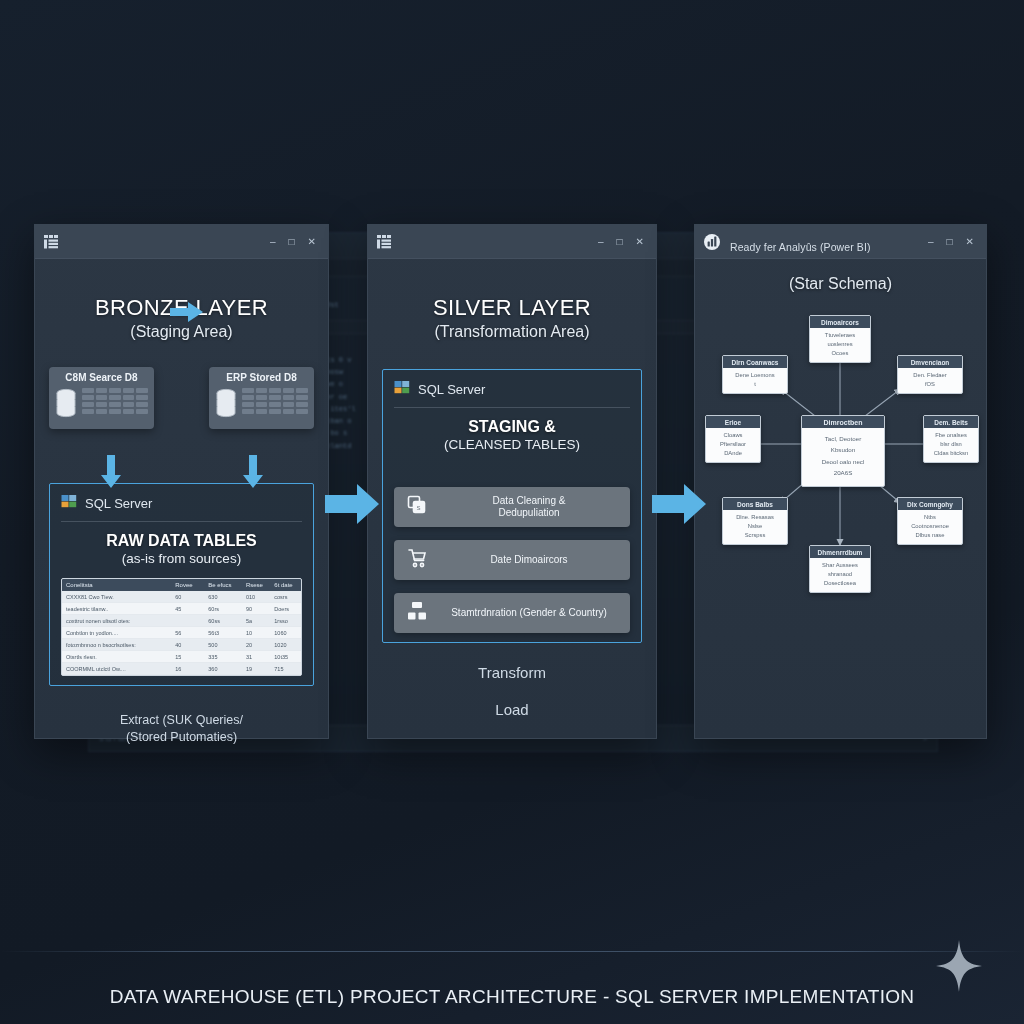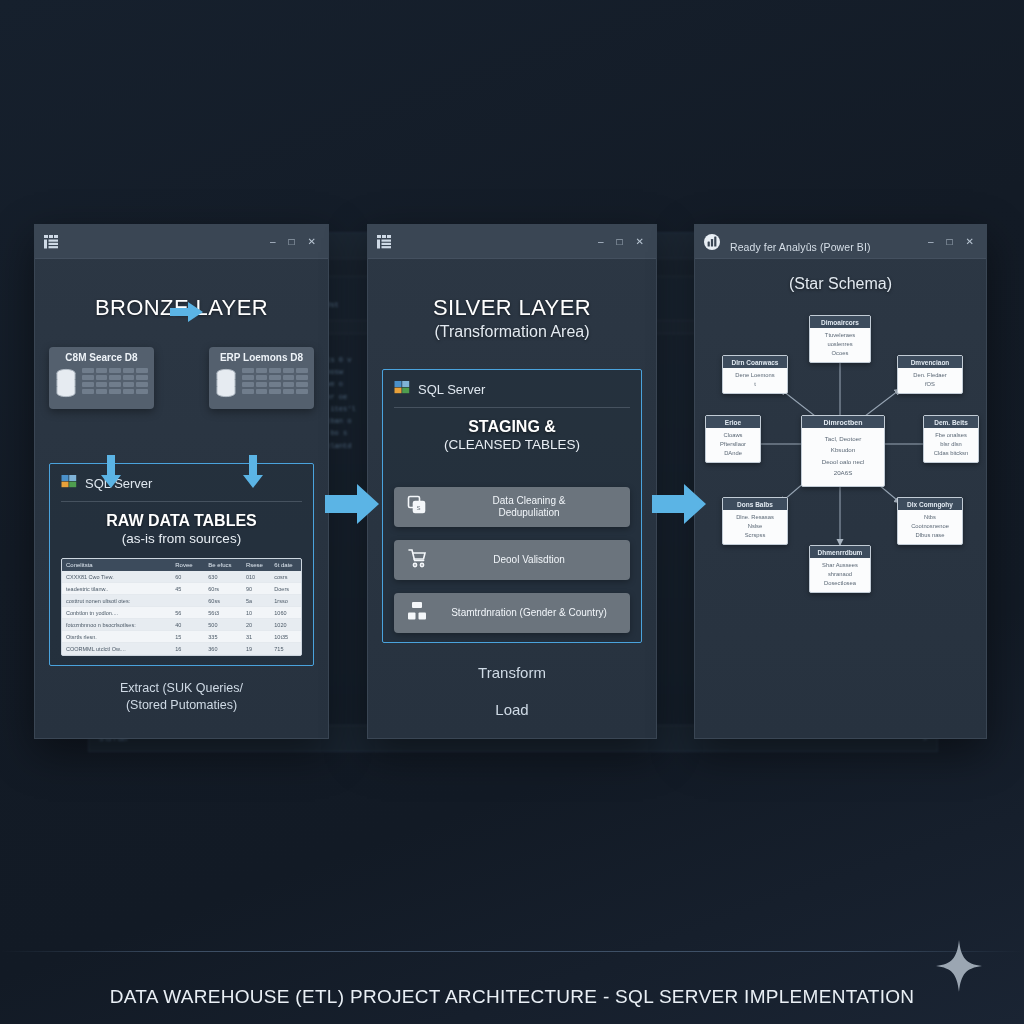--- a/index.html
+++ b/index.html
@@ -158,21 +158,21 @@
     display: flex; font-size: 5.5px; color: #4a5866; padding: 2.5px 4px; gap: 3px;
     border-bottom: 1px solid #e4e9ee;
   }
   .rawtable .trow:nth-child(even) { background: #e7ecf1; }
   .rawtable .trow div { overflow: hidden; white-space: nowrap; }
   .c0 { flex: 0 0 46%; } .c1 { flex: 0 0 13%; } .c2 { flex: 0 0 15%; }
   .c3 { flex: 0 0 11%; } .c4 { flex: 0 0 12%; }
 
   .footnote {
     text-align: center; color: #cfdae5; font-size: 12.5px; line-height: 1.35;
-    margin-top: 14px;
+    margin-top: 26px;
   }
   .footnote.big { font-size: 15px; margin-top: 20px; }
 
   
   .act {
     display: flex; align-items: center; gap: 12px;
     background: #6b747d; border-radius: 4px; height: 40px;
     margin-top: 13px; padding: 0 12px;
     box-shadow: 0 2px 6px rgba(0,0,0,.3);
   }
@@ -279,20 +279,21 @@
       </span>
       <span class="win-title"></span>
       <span class="win-btns">
         <span>–</span>
         <span>□</span>
         <span>✕</span>
       </span>
     </div>
     <div class="panel-body">
       <div class="layer-title">BRONZE LAYER</div>
+      <div class="layer-sub">(Staging Area)</div>
 
       <div class="src-row">
         <div class="src-card">
           <div class="cap">C8M Searce D8</div>
           <div class="src-inner">
             <span class="db-cyl">
               <svg viewBox="0 0 22 30">
                   <g fill="#e6ebf1" stroke="#b3bcc6" stroke-width="1">
                 <ellipse cx="11" cy="5" rx="9" ry="3.6"></ellipse>
                 <path d="M2 5v6c0 2 4 3.6 9 3.6s9-1.6 9-3.6V5"></path>
@@ -335,21 +336,21 @@
           </div>
         </div>
 
         <span class="arr-right-mid" style="left:135px;top:42px">
           <svg viewBox="0 0 34 22">
               <path d="M0 7h18V1l15 10-15 10v-6H0z" fill="#5bb4e5"></path>
             </svg>
         </span>
 
         <div class="src-card">
-          <div class="cap">ERP Loemons D8</div>
+          <div class="cap">ERP Stored D8</div>
           <div class="src-inner">
             <span class="db-cyl">
               <svg viewBox="0 0 22 30">
                   <g fill="#e6ebf1" stroke="#b3bcc6" stroke-width="1">
                 <ellipse cx="11" cy="5" rx="9" ry="3.6"></ellipse>
                 <path d="M2 5v6c0 2 4 3.6 9 3.6s9-1.6 9-3.6V5"></path>
                 <path d="M2 12v6c0 2 4 3.6 9 3.6s9-1.6 9-3.6v-6"></path>
                 <path d="M2 19v6c0 2 4 3.6 9 3.6s9-1.6 9-3.6v-6"></path>
               </g>
                 </svg>
@@ -551,21 +552,21 @@
           <span class="ico">
             <svg viewBox="0 0 22 22">
                 <g fill="none" stroke="#f4f7fa" stroke-width="1.6" stroke-linecap="round">
               <path d="M3 3h3l2.6 10.5h9"></path>
                   <path d="M7 6h12l-1.5 6H8"></path>
               <circle cx="9" cy="18" r="1.6"></circle>
                   <circle cx="16" cy="18" r="1.6"></circle>
             </g>
               </svg>
           </span>
-          <span class="txt">Deool Valisdtion</span>
+          <span class="txt">Date Dimoaircors</span>
         </div>
 
         <div class="act">
           <span class="ico">
             <svg viewBox="0 0 22 22">
                 <g fill="#f4f7fa">
               <rect x="6" y="2" width="10" height="6" rx="1"></rect>
               <rect x="2" y="12.5" width="7.5" height="7" rx="1"></rect>
               <rect x="12.5" y="12.5" width="7.5" height="7" rx="1"></rect>
             </g>

